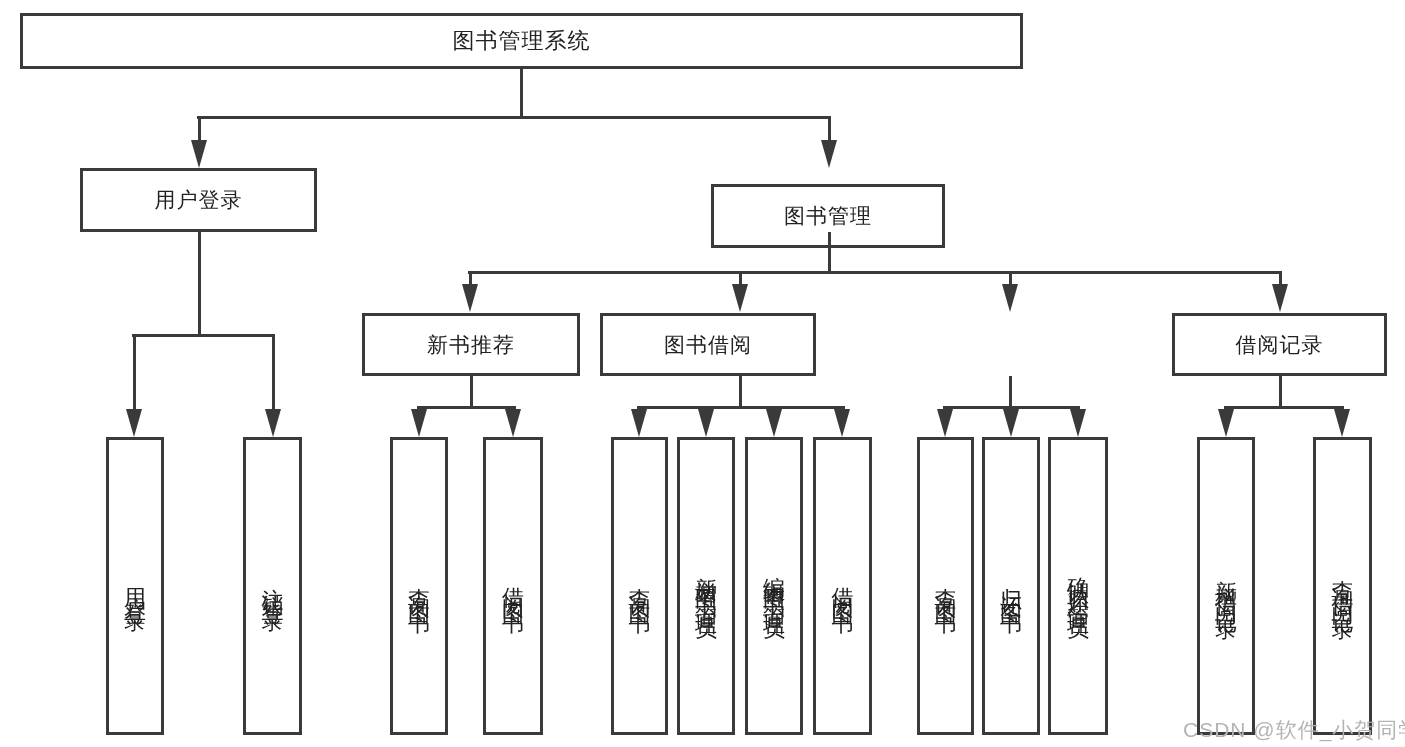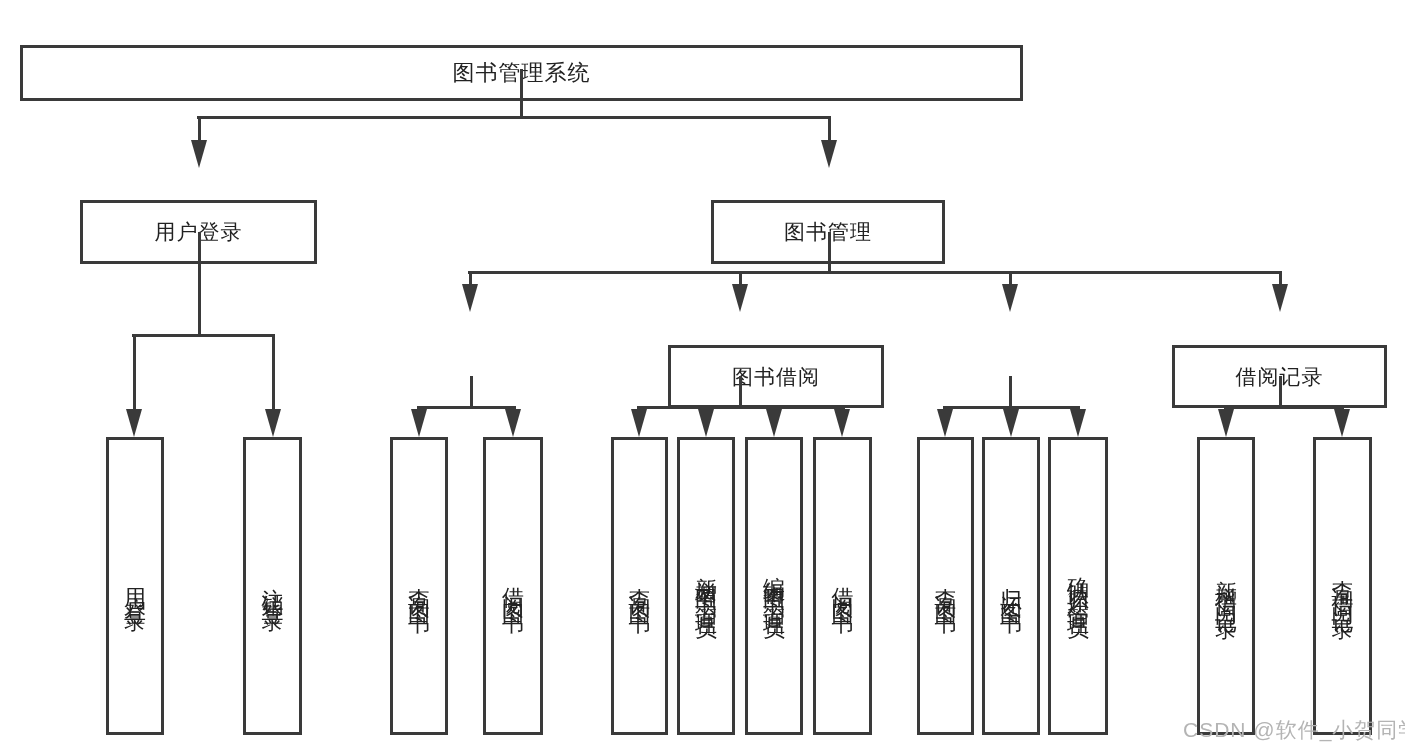--- a/index.html
+++ b/index.html
@@ -18,21 +18,20 @@
   }
   .hbox{
     position:absolute;
     box-sizing:border-box;
     border:3px solid var(--line);
     background:#fff;
     color:var(--text);
     display:flex;align-items:center;justify-content:center;
     font-size:21px;
     letter-spacing:1px;
-    margin-top:32px;
   }
   .vbox{
     position:absolute;
     box-sizing:border-box;
     border:3px solid var(--line);
     background:#fff;
     color:var(--text);
     display:flex;align-items:center;justify-content:center;
     writing-mode:vertical-rl;
     font-size:22px;
@@ -67,21 +66,21 @@
   <div>
     <div class="vline" style="left:520px;top:69px;height:50px;"></div>
     <div class="hline" style="left:197px;top:116px;width:634px;"></div>
     <div class="vline" style="left:198px;top:116px;height:28px;"></div>
     <div class="vline" style="left:828px;top:116px;height:28px;"></div>
     <div class="arrow" style="left:191px;top:140px;"></div>
     <div class="arrow" style="left:821px;top:140px;"></div>
   </div>
 
   <div class="hbox" style="left:80px;top:168px;width:237px;height:64px;">用户登录</div>
-  <div class="hbox" style="left:711px;top:168px;width:234px;height:64px;">图书管理</div>
+  <div class="hbox" style="left:711px;top:184px;width:234px;height:64px;">图书管理</div>
 
   <div>
     <div class="vline" style="left:198px;top:232px;height:104px;"></div>
     <div class="hline" style="left:132px;top:334px;width:143px;"></div>
     <div class="vline" style="left:133px;top:334px;height:78px;"></div>
     <div class="vline" style="left:272px;top:334px;height:78px;"></div>
     <div class="arrow" style="left:126px;top:409px;"></div>
     <div class="arrow" style="left:265px;top:409px;"></div>
   </div>
 
@@ -91,21 +90,22 @@
     <div class="vline" style="left:469px;top:271px;height:16px;"></div>
     <div class="vline" style="left:739px;top:271px;height:16px;"></div>
     <div class="vline" style="left:1009px;top:271px;height:16px;"></div>
     <div class="vline" style="left:1279px;top:271px;height:16px;"></div>
     <div class="arrow" style="left:462px;top:284px;"></div>
     <div class="arrow" style="left:732px;top:284px;"></div>
     <div class="arrow" style="left:1002px;top:284px;"></div>
     <div class="arrow" style="left:1272px;top:284px;"></div>
   </div>
 
-  <div class="hbox" style="left:668px;top:313px;width:216px;height:63px;">图书借阅</div>
+  <div class="hbox" style="left:362px;top:313px;width:218px;height:63px;">新书推荐</div>
+  <div class="hbox" style="left:600px;top:313px;width:216px;height:63px;">图书借阅</div>
   <div class="hbox" style="left:1172px;top:313px;width:215px;height:63px;">借阅记录</div>
 
   <div>
     <div class="vline" style="left:470px;top:376px;height:32px;"></div>
     <div class="hline" style="left:417px;top:406px;width:99px;"></div>
     <div class="arrow" style="left:411px;top:409px;"></div>
     <div class="arrow" style="left:505px;top:409px;"></div>
   </div>
 
   <div>

